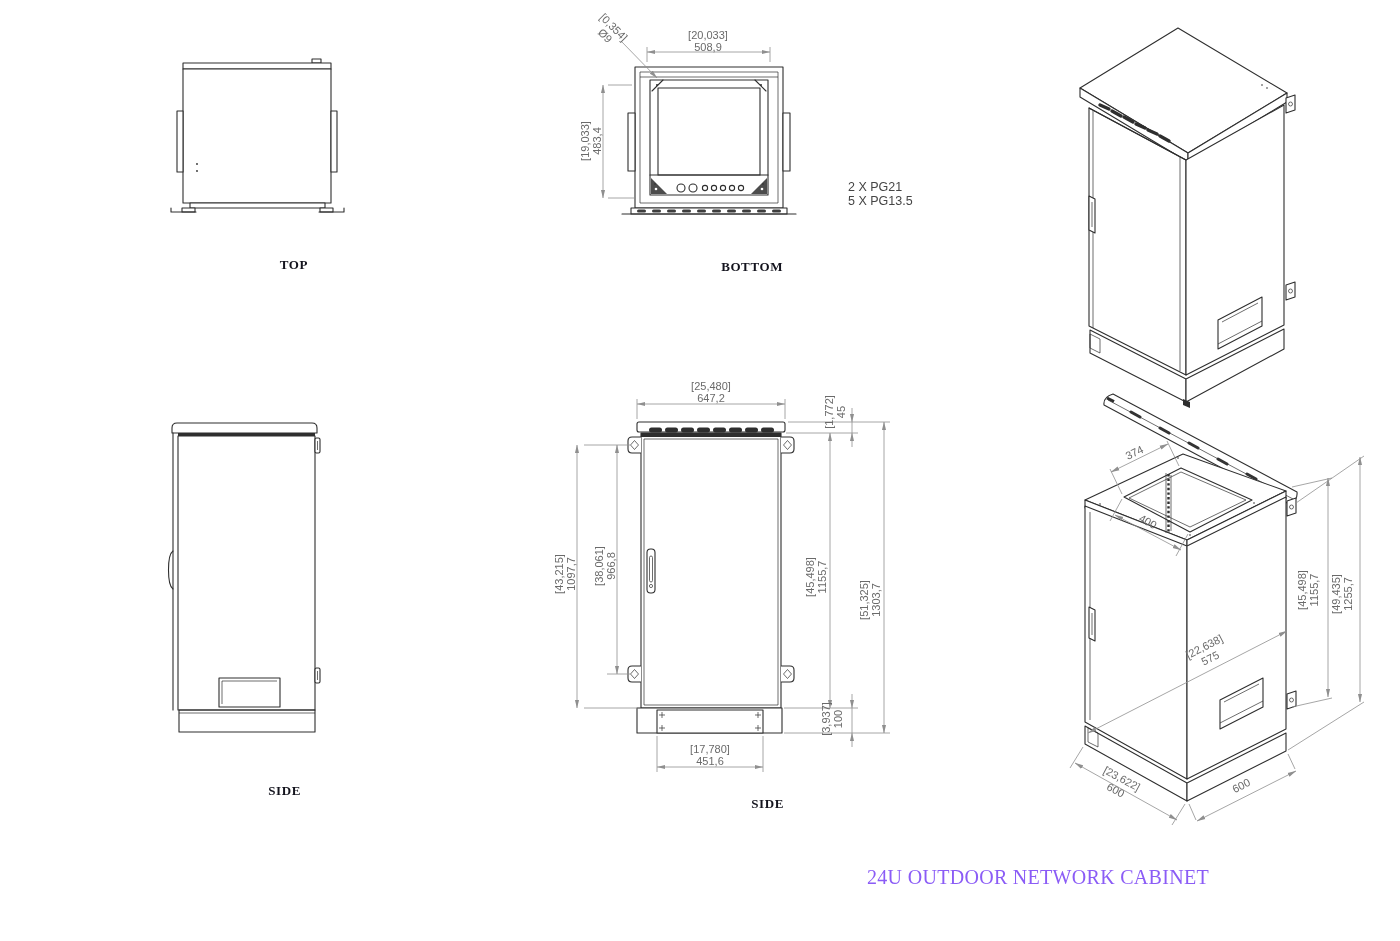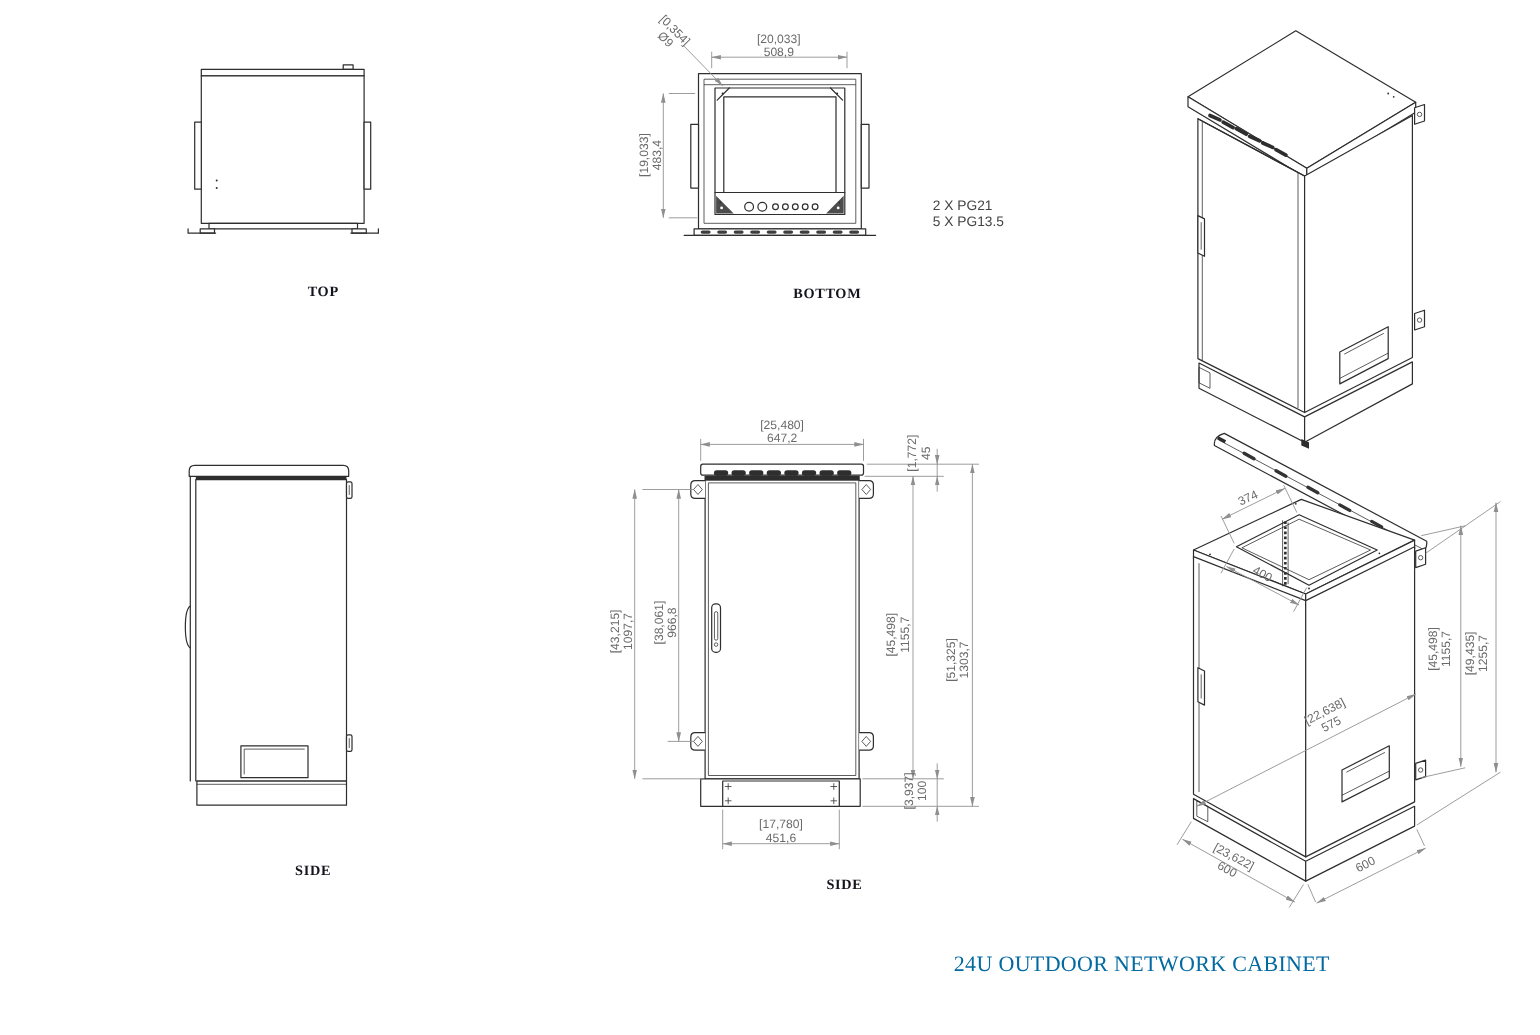--- a/index.html
+++ b/index.html
@@ -9,21 +9,21 @@
   .o  {stroke:#2e2e2e;stroke-width:1.1;fill:none;stroke-linejoin:round;stroke-linecap:round;}
   .o7 {stroke:#2e2e2e;stroke-width:.7;fill:none;stroke-linejoin:round;}
   .of {stroke:#2e2e2e;stroke-width:1.1;fill:#ffffff;stroke-linejoin:round;}
   .dk {fill:#2e2e2e;stroke:none;}
   .d  {stroke:#8f8f8f;stroke-width:.8;fill:none;}
   .dt {font:11px "Liberation Sans",sans-serif;fill:#6a6a6a;}
   .nt {font:12.5px "Liberation Sans",sans-serif;fill:#454545;}
   .view-label{position:absolute;width:110px;text-align:right;
     font:600 13px "Liberation Serif",serif;letter-spacing:.6px;color:#14141e;}
   #title{position:absolute;left:828px;top:866px;width:420px;text-align:center;
-    font:20px "Liberation Serif",serif;letter-spacing:.3px;color:#0369a1;}
+    font:20px "Liberation Serif",serif;letter-spacing:.3px;color:#8b5cf6;}
 </style>
 </head>
 <body>
 
 <div id="canvas">
 
 <svg width="1400" height="941" viewBox="0 0 1400 941">
   <defs>
     <marker id="a" viewBox="0 0 10 6" refX="9.5" refY="3" markerWidth="11" markerHeight="7" orient="auto-start-reverse">
       <path d="M0,.6 L10,3 L0,5.4 Z" fill="#8f8f8f"></path>

